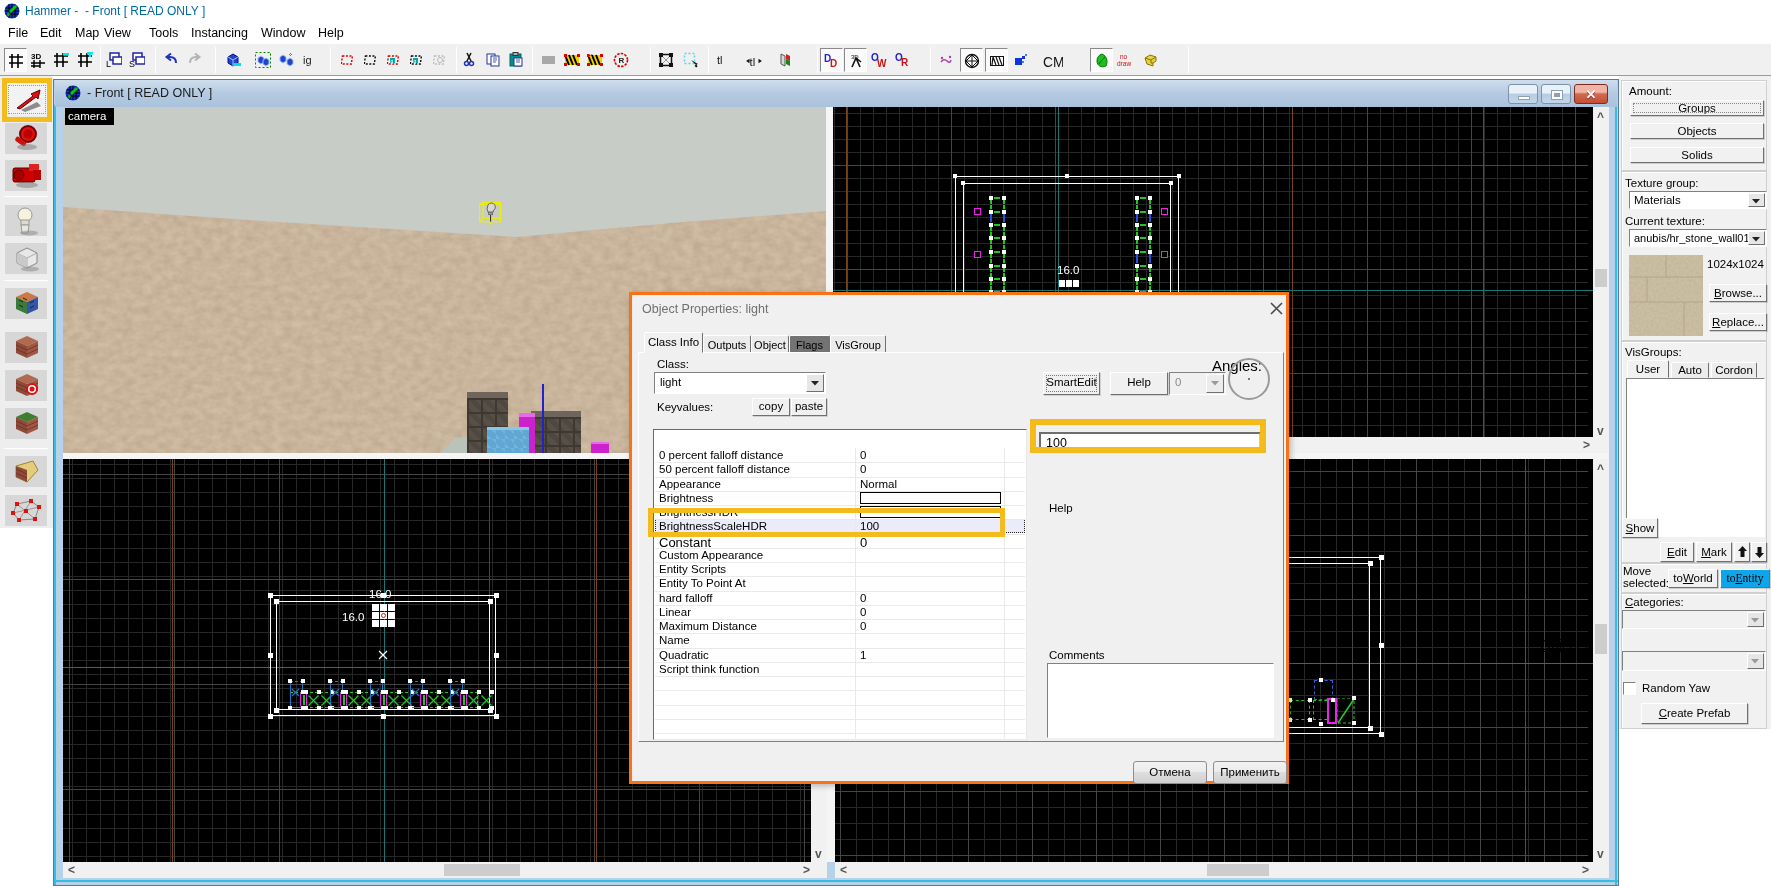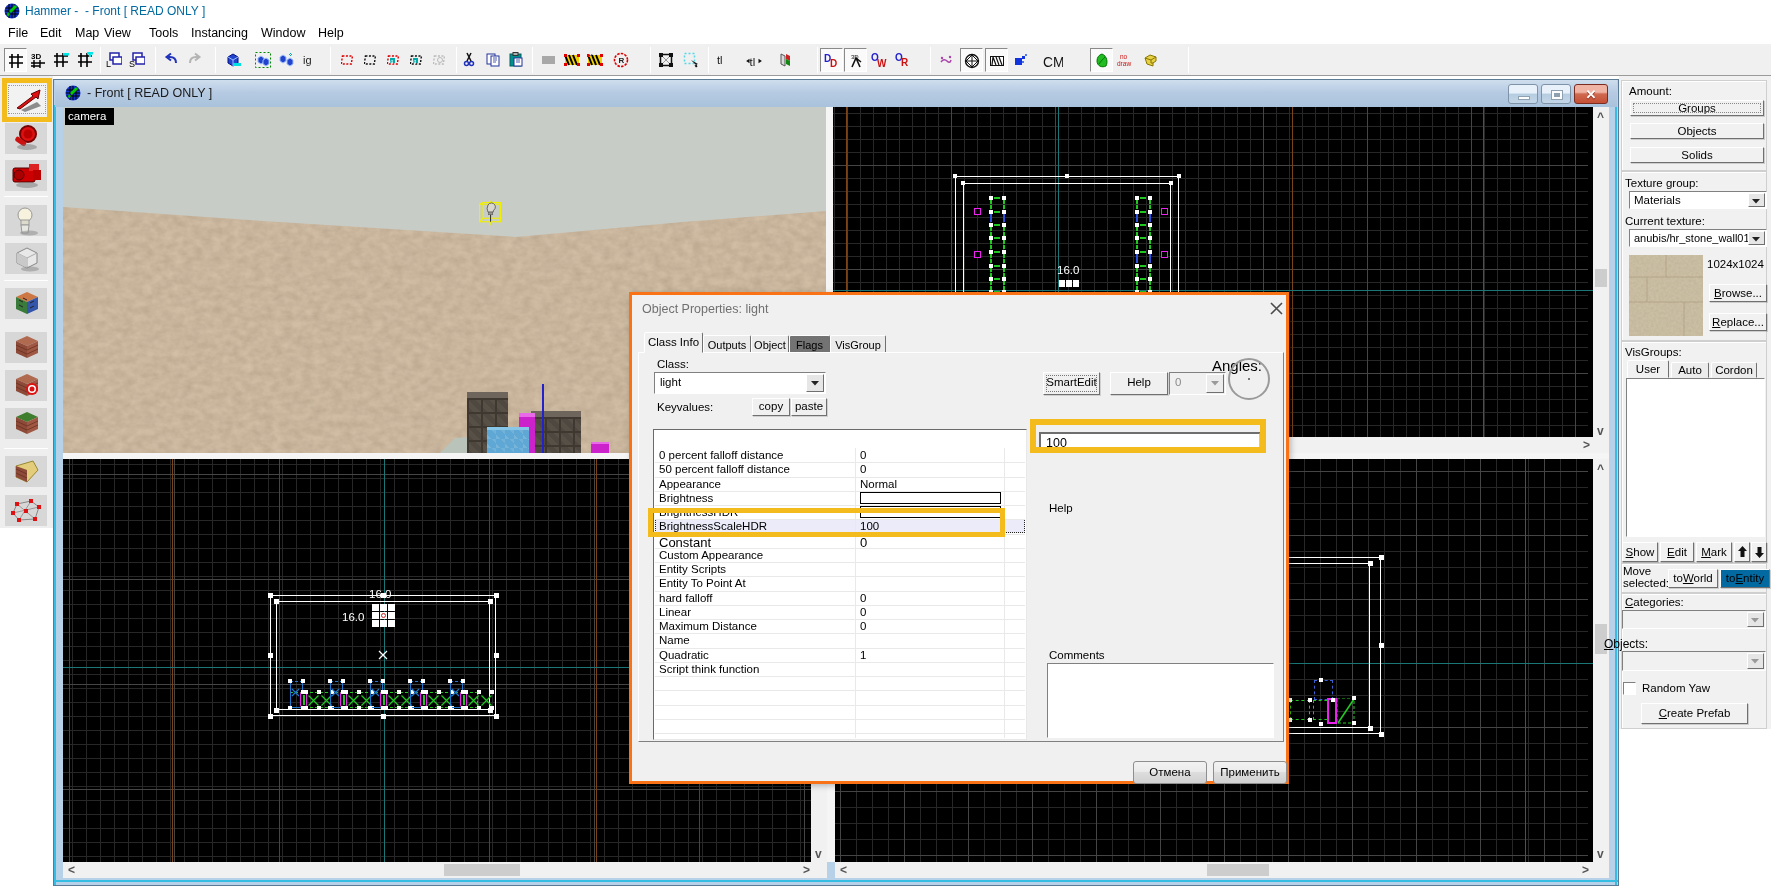--- a/index.html
+++ b/index.html
@@ -860,40 +860,40 @@
 <path d="M0 22 h74 M0 47 h74 M37 0 v22 M18 22 v25 M55 47 v34" stroke="#9a8a6d" stroke-width="1" opacity="0.45"></path>
 </svg>
 <div class="lbl" style="left:1707px;top:258px;font-size:11.5px;">1024x1024</div>
 <div class="ab" style="left:1709px;top:284px;width:58px;height:18px;background:#f1f1f1;border:1px solid;border-color:#fff #707070 #707070 #fff;box-shadow:1px 1px 0 #40404033;text-align:center;font-size:11.5px;line-height:16px;"><span class="u">B</span>rowse...</div>
 <div class="ab" style="left:1709px;top:313px;width:58px;height:18px;background:#f1f1f1;border:1px solid;border-color:#fff #707070 #707070 #fff;box-shadow:1px 1px 0 #40404033;text-align:center;font-size:11.5px;line-height:16px;"><span class="u">R</span>eplace...</div>
 <div class="lbl" style="left:1625px;top:346px;font-size:11.5px;">VisGroups:</div>
 <div class="ab" style="left:1627px;top:360px;width:42px;height:18px;background:#f1f1f1;border:1px solid;border-color:#fff #707070 transparent #fff;border-radius:2px 2px 0 0;text-align:center;font-size:11.5px;padding-top:2px;z-index:2;">User</div>
 <div class="ab" style="left:1671px;top:362px;width:38px;height:16px;background:#ececec;border:1px solid;border-color:#fff #707070 transparent #fff;border-radius:2px 2px 0 0;text-align:center;font-size:11.5px;padding-top:1px;">Auto</div>
 <div class="ab" style="left:1711px;top:362px;width:46px;height:16px;background:#ececec;border:1px solid;border-color:#fff #707070 transparent #fff;border-radius:2px 2px 0 0;text-align:center;font-size:11.5px;padding-top:1px;">Cordon</div>
 <div class="ab" style="left:1626px;top:378px;width:139px;height:159px;background:#fff;border:1px solid;border-color:#808080 #fff #fff #808080;"></div>
-<div class="ab" style="left:1622px;top:542px;width:36px;height:20px;background:#f1f1f1;border:1px solid;border-color:#fff #707070 #707070 #fff;box-shadow:1px 1px 0 #40404033;text-align:center;font-size:11.5px;line-height:18px;"><span class="u">S</span>how</div>
+<div class="ab" style="left:1622px;top:518px;width:36px;height:20px;background:#f1f1f1;border:1px solid;border-color:#fff #707070 #707070 #fff;box-shadow:1px 1px 0 #40404033;text-align:center;font-size:11.5px;line-height:18px;"><span class="u">S</span>how</div>
 <div class="ab" style="left:1660px;top:542px;width:34px;height:20px;background:#f1f1f1;border:1px solid;border-color:#fff #707070 #707070 #fff;box-shadow:1px 1px 0 #40404033;text-align:center;font-size:11.5px;line-height:18px;"><span class="u">E</span>dit</div>
 <div class="ab" style="left:1696px;top:542px;width:36px;height:20px;background:#f1f1f1;border:1px solid;border-color:#fff #707070 #707070 #fff;box-shadow:1px 1px 0 #40404033;text-align:center;font-size:11.5px;line-height:18px;"><span class="u">M</span>ark</div>
 <div class="ab" style="left:1734px;top:542px;width:16px;height:20px;background:#f1f1f1;border:1px solid;border-color:#fff #707070 #707070 #fff;box-shadow:1px 1px 0 #40404033;text-align:center;font-size:11.5px;line-height:18px;"><svg width="9" height="12" viewBox="0 0 9 12" style="margin-top:3px">
         <path d="M4.5 0 L9 5 H6.5 V11 H2.5 V5 H0 Z" fill="#111"></path>
       </svg></div>
 <div class="ab" style="left:1751px;top:542px;width:16px;height:20px;background:#f1f1f1;border:1px solid;border-color:#fff #707070 #707070 #fff;box-shadow:1px 1px 0 #40404033;text-align:center;font-size:11.5px;line-height:18px;"><svg width="9" height="12" viewBox="0 0 9 12" style="margin-top:3px">
         <path d="M4.5 12 L9 7 H6.5 V1 H2.5 V7 H0 Z" fill="#111"></path>
       </svg></div>
 <div class="lbl" style="left:1623px;top:565px;font-size:11.5px;">Move</div>
 <div class="lbl" style="left:1623px;top:577px;font-size:11.5px;">selected:</div>
 <div class="ab" style="left:1668px;top:569px;width:50px;height:19px;background:#f1f1f1;border:1px solid;border-color:#fff #707070 #707070 #fff;box-shadow:1px 1px 0 #40404033;text-align:center;font-size:11.5px;line-height:17px;">to<span class="u">W</span>orld</div>
-<div class="ab" style="left:1720px;top:569px;width:50px;height:19px;background:#0369a1;border:1px solid;border-color:#fff #707070 #707070 #fff;box-shadow:1px 1px 0 #40404033;text-align:center;font-size:11.5px;line-height:17px;">to<span class="u">E</span>ntity</div>
+<div class="ab" style="left:1720px;top:569px;width:50px;height:19px;background:#0ea5e9;border:1px solid;border-color:#fff #707070 #707070 #fff;box-shadow:1px 1px 0 #40404033;text-align:center;font-size:11.5px;line-height:17px;font-family:Liberation Serif, serif;">to<span class="u">E</span>ntity</div>
 <div class="lbl" style="left:1625px;top:596px;font-size:11.5px;"><span class="u">C</span>ategories:</div>
 <div class="ab" style="left:1622px;top:610px;width:144px;height:19px;background:#f1f1f1;border:1px solid;border-color:#808080 #fff #fff #808080;font-size:11.5px;color:#8a8a8a;padding:2px 0 0 4px;white-space:nowrap;overflow:hidden;">
       <div class="ab" style="right:1px;top:1px;bottom:1px;width:17px;background:#e6e6e6;border:1px solid;border-color:#fff #707070 #707070 #fff;text-align:center;"><svg width="9" height="6" viewBox="0 0 9 6" style="margin-top:4px">
           <path d="M0 1 h8 l-4 4.5z" fill="#999"></path>
         </svg></div>
     </div>
-<div class="lbl" style="left:1604px;top:637px;font-size:12px;"><span class="u">O</span>bjects:</div>
+<div class="lbl" style="left:1540px;top:637px;font-size:14px;"><span class="u">O</span>bjects:</div>
 <div class="ab" style="left:1622px;top:651px;width:144px;height:20px;background:#f1f1f1;border:1px solid;border-color:#808080 #fff #fff #808080;font-size:11.5px;color:#8a8a8a;padding:2px 0 0 4px;white-space:nowrap;overflow:hidden;">
       <div class="ab" style="right:1px;top:1px;bottom:1px;width:17px;background:#e6e6e6;border:1px solid;border-color:#fff #707070 #707070 #fff;text-align:center;"><svg width="9" height="6" viewBox="0 0 9 6" style="margin-top:4px">
           <path d="M0 1 h8 l-4 4.5z" fill="#999"></path>
         </svg></div>
     </div>
 <div class="ab" style="left:1623px;top:682px;width:13px;height:13px;background:#fff;border:1px solid;border-color:#808080 #fff #fff #808080;"></div>
 <div class="lbl" style="left:1642px;top:682px;font-size:11.5px;">Random Yaw</div>
 <div class="ab" style="left:1641px;top:703px;width:107px;height:21px;background:#f1f1f1;border:1px solid;border-color:#fff #707070 #707070 #fff;box-shadow:1px 1px 0 #40404033;text-align:center;font-size:11.5px;line-height:19px;"><span class="u">C</span>reate Prefab</div>
 <div class="ab" style="left:629px;top:292px;width:660px;height:492px;background:#f0f0f0;border:3px solid #f97316;box-shadow:2px 2px 6px rgba(0,0,0,0.25);z-index:40;">
 <div class="lbl" style="left:10px;top:7px;font-size:12.5px;color:#707070;">Object Properties: light</div>

